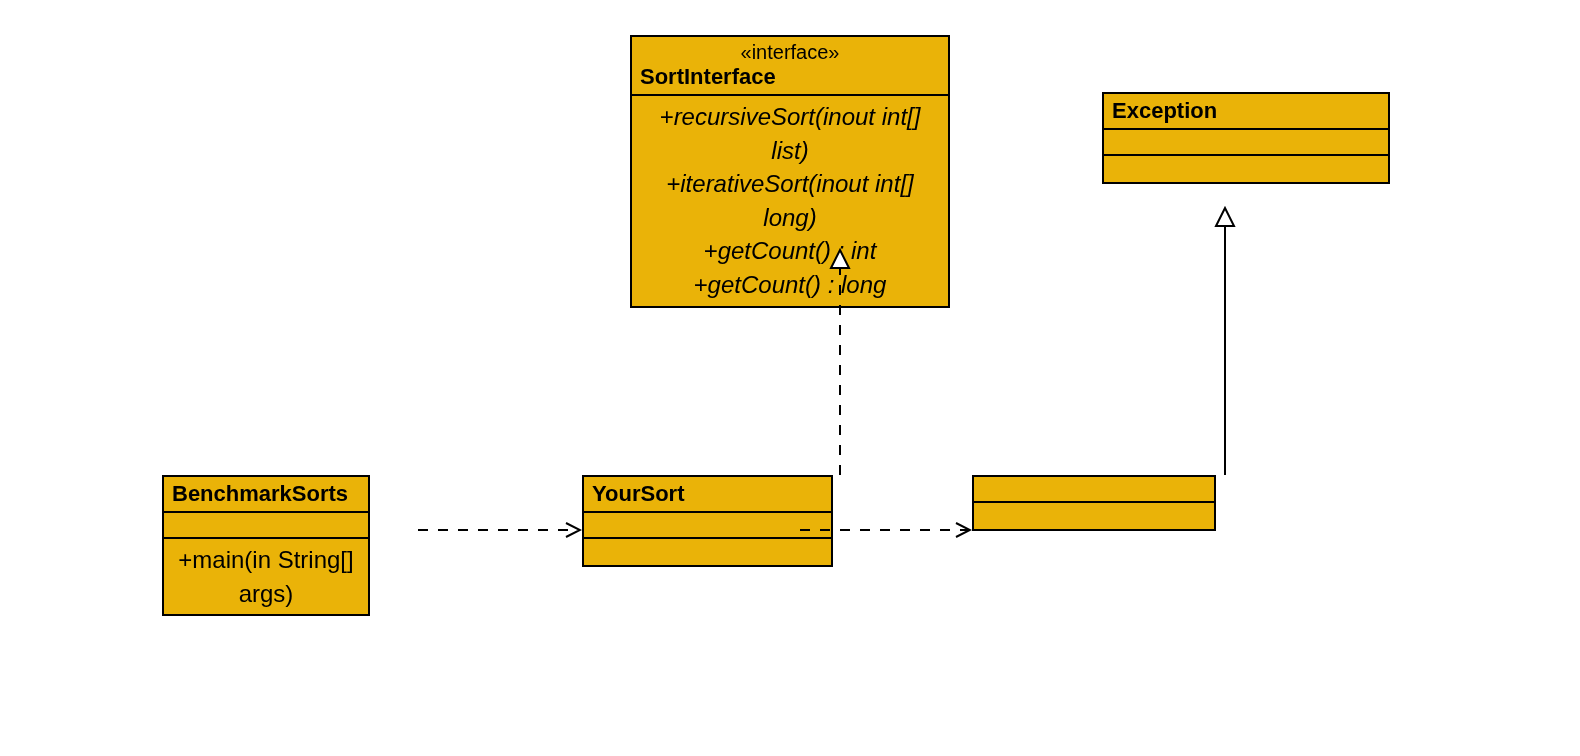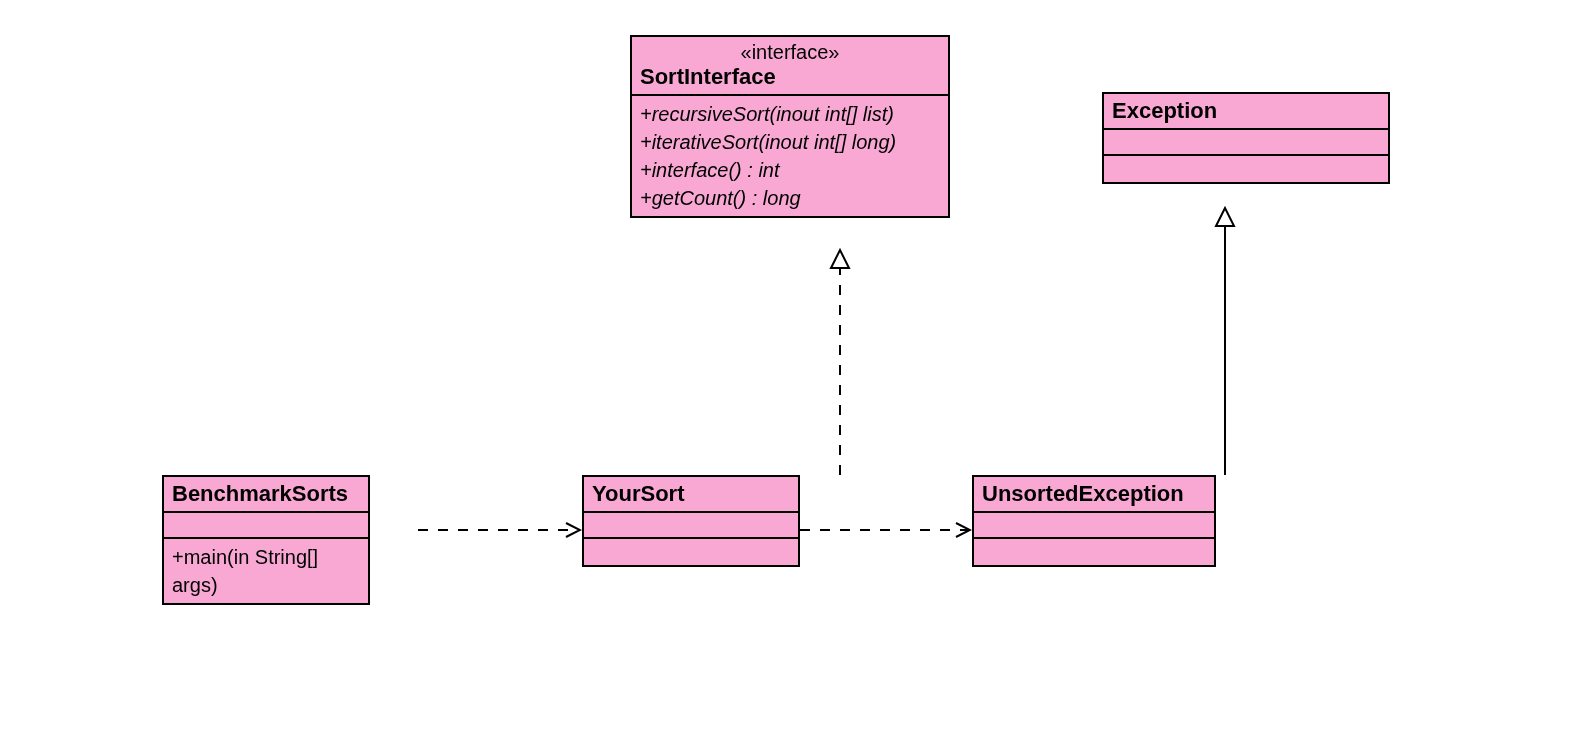--- a/index.html
+++ b/index.html
@@ -8,21 +8,21 @@
       padding: 0;
       font-family: Arial, Helvetica, sans-serif;
       background: #fff;
       width: 1580px;
       height: 756px;
       position: relative;
     }
     .uml-class {
       position: absolute;
       border: 2px solid #000;
-      background: #f9a8d4;
+      background: #eab308;
     }
     .compartment {
       border-bottom: 2px solid #000;
       padding: 4px 8px;
       min-height: 22px;
     }
     .compartment:last-child {
       border-bottom: none;
     }
     .compartment.empty {
@@ -32,22 +32,23 @@
       text-align: left;
       font-weight: bold;
       font-size: 22px;
     }
     .stereotype {
       text-align: center;
       font-size: 20px;
       font-weight: normal;
     }
     .member {
-      font-size: 20px;
+      font-size: 24px;
       line-height: 1.4;
+      text-align: center;
     }
     .italic { font-style: italic; }
     svg.connector {
       position: absolute;
       top: 0; left: 0;
       width: 1580px;
       height: 756px;
       pointer-events: none;
     }
   </style>
@@ -55,21 +56,21 @@
 <body>
 
 <div class="uml-class" style="left:630px; top:35px; width:320px;">
   <div class="compartment">
     <div class="stereotype">«interface»</div>
     <div class="class-name">SortInterface</div>
   </div>
   <div class="compartment">
     <div class="member italic">+recursiveSort(inout int[] list)</div>
     <div class="member italic">+iterativeSort(inout int[] long)</div>
-    <div class="member italic">+interface() : int</div>
+    <div class="member italic">+getCount() : int</div>
     <div class="member italic">+getCount() : long</div>
   </div>
 </div>
 
 <div class="uml-class" style="left:1102px; top:92px; width:288px;">
   <div class="compartment">
     <div class="class-name">Exception</div>
   </div>
   <div class="compartment empty"></div>
   <div class="compartment empty"></div>
@@ -78,32 +79,29 @@
 <div class="uml-class" style="left:162px; top:475px; width:208px;">
   <div class="compartment">
     <div class="class-name">BenchmarkSorts</div>
   </div>
   <div class="compartment empty"></div>
   <div class="compartment">
     <div class="member">+main(in String[] args)</div>
   </div>
 </div>
 
-<div class="uml-class" style="left:582px; top:475px; width:218px;">
+<div class="uml-class" style="left:582px; top:475px; width:251px;">
   <div class="compartment">
     <div class="class-name">YourSort</div>
   </div>
   <div class="compartment empty"></div>
   <div class="compartment empty"></div>
 </div>
 
 <div class="uml-class" style="left:972px; top:475px; width:244px;">
-  <div class="compartment">
-    <div class="class-name">UnsortedException</div>
-  </div>
   <div class="compartment empty"></div>
   <div class="compartment empty"></div>
 </div>
 
 <svg class="connector">
 
   <defs>
     <marker id="hollow-triangle" markerWidth="22" markerHeight="22" refX="20" refY="11" orient="auto" markerUnits="userSpaceOnUse">
       <path d="M 2 2 L 20 11 L 2 20 Z" fill="#fff" stroke="#000" stroke-width="2"></path>
     </marker>

